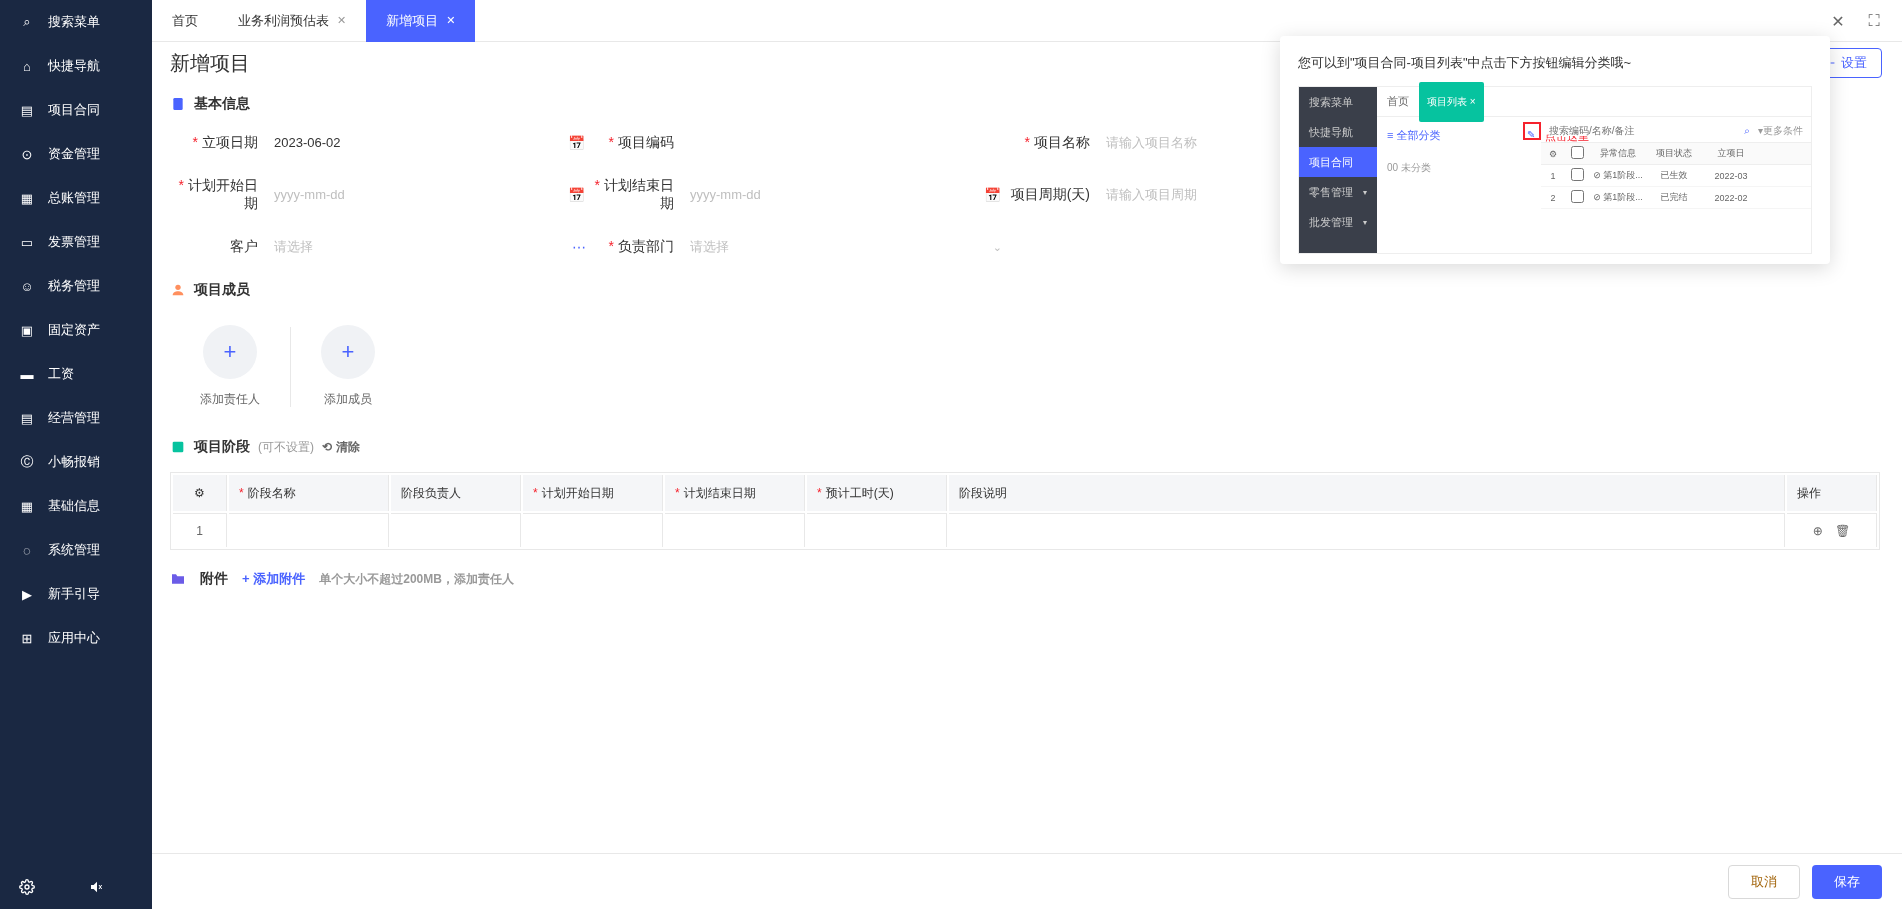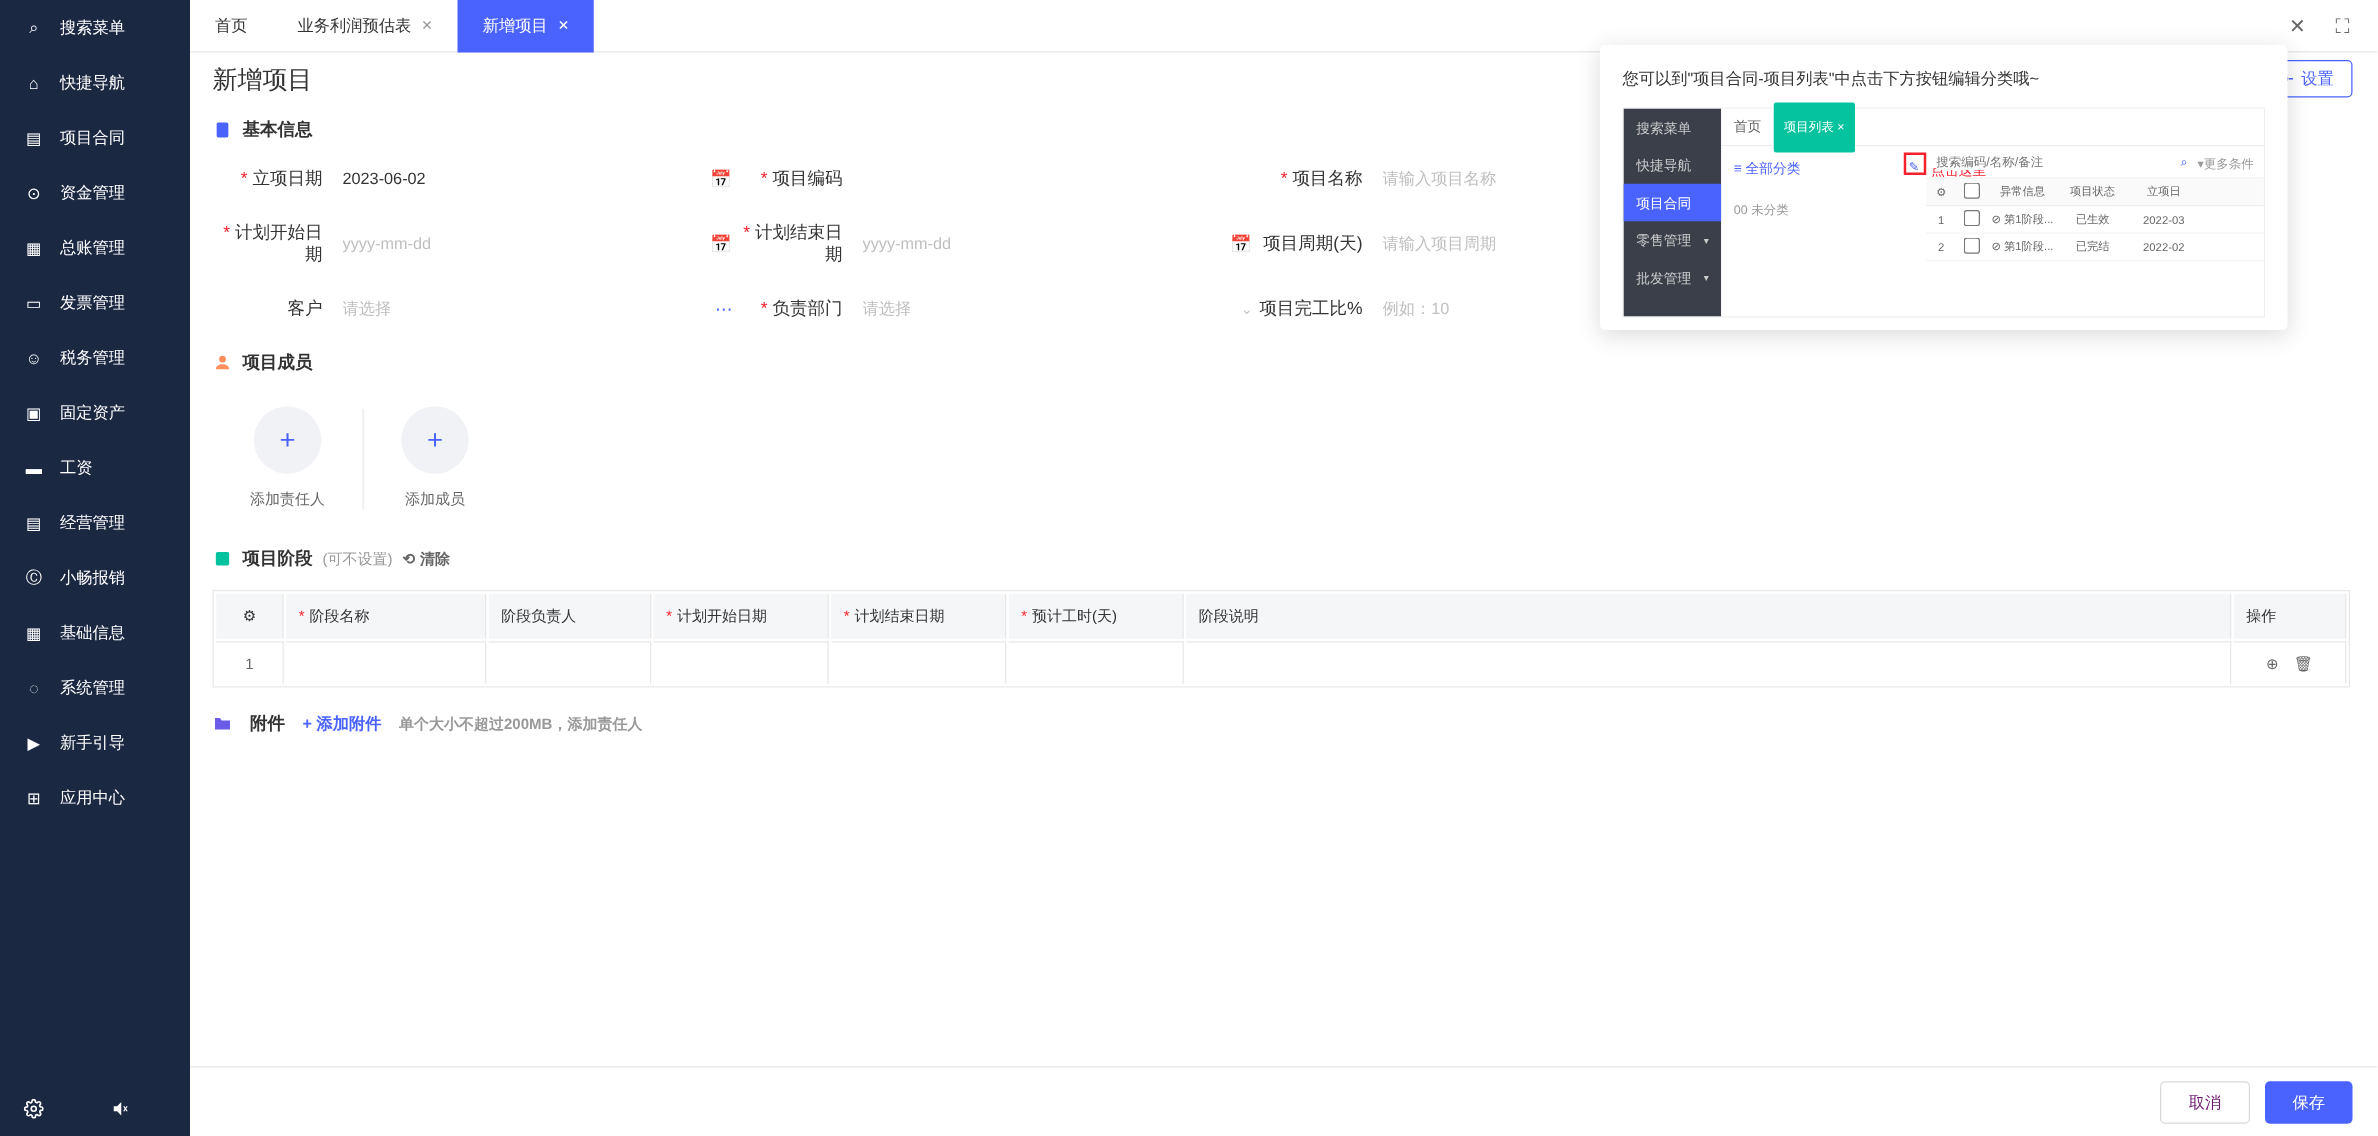--- a/index.html
+++ b/index.html
@@ -39,21 +39,21 @@
 .clear-btn{font-size:12px;color:#666;display:flex;align-items:center;gap:4px;cursor:pointer}
 .phase-table{width:100%;border:1px solid #e8e8e8;margin-top:10px}
 .phase-table th{background:#f5f6f8;height:36px;font-size:12px;font-weight:400;color:#333;border-right:1px solid #e8e8e8;padding:0 10px;text-align:left}
 .phase-table td{height:34px;border-right:1px solid #e8e8e8;border-top:1px solid #e8e8e8;font-size:12px;text-align:center;color:#666}
 .ops-cell{display:flex;align-items:center;justify-content:center;gap:12px;color:#666}
 .attach-sec{display:flex;align-items:center;gap:14px}
 .add-attach{color:#4a63ff;font-size:13px;cursor:pointer}
 .attach-hint{font-size:12px;color:#999}
 .footer{position:absolute;left:152px;bottom:0;width:1750px;height:56px;border-top:1px solid #e8e8e8;display:flex;align-items:center;justify-content:flex-end;gap:12px;padding:0 20px;background:#fff}
 .btn{height:34px;padding:0 22px;border-radius:4px;font-size:13px;cursor:pointer;display:flex;align-items:center}
-.btn-default{border:1px solid #d9d9d9;background:#fff;color:#701a75}
+.btn-default{border:1px solid #d9d9d9;background:#fff;color:#a16207}
 .btn-primary{background:#4a63ff;color:#fff;border:none}
 
 .tip-card{position:absolute;left:1280px;top:36px;width:550px;background:#fff;box-shadow:0 4px 20px rgba(0,0,0,0.15);border-radius:4px;padding:18px 18px 10px 18px;z-index:100}
 .tip-text{font-size:13px;color:#333;margin-bottom:14px}
 .tip-body{display:flex;height:168px;border:1px solid #eee}
 .tip-side{width:78px;background:#3a3f4a;display:flex;flex-direction:column}
 .tip-side-item{height:30px;display:flex;align-items:center;padding:0 10px;font-size:11px;color:#ccc}
 .tip-side-item.active{background:#4a63ff;color:#fff}
 .tip-side-item.has-arrow::after{content:"▾";margin-left:auto;font-size:8px}
 .tip-main{flex:1;background:#fff;position:relative}
@@ -250,26 +250,20 @@
             <span class="suffix-icon">⋯</span>
           </div>
         </div>
       <div class="form-field">
           <div class="field-label"><span class="req">*</span><span>负责部门</span></div>
           <div class="field-input-wrap">
             <input class="field-input" placeholder="请选择" style="">
             <span class="select-arrow">⌄</span>
           </div>
         </div>
-      <div class="form-field">
-          <div class="field-label"><span>项目完工比%</span></div>
-          <div class="field-input-wrap">
-            <input class="field-input" placeholder="例如：10" style="">
-          </div>
-        </div>
     </div>
   </div>
 
   <div class="section">
     <div class="section-hd">
       <svg class="sec-icon" viewBox="0 0 24 24" fill="#ff8f5e">
           <circle cx="12" cy="8" r="4"></circle>
           <path d="M4 20c0-4 4-6 8-6s8 2 8 6"></path>
         </svg>
       <span>项目成员</span>

